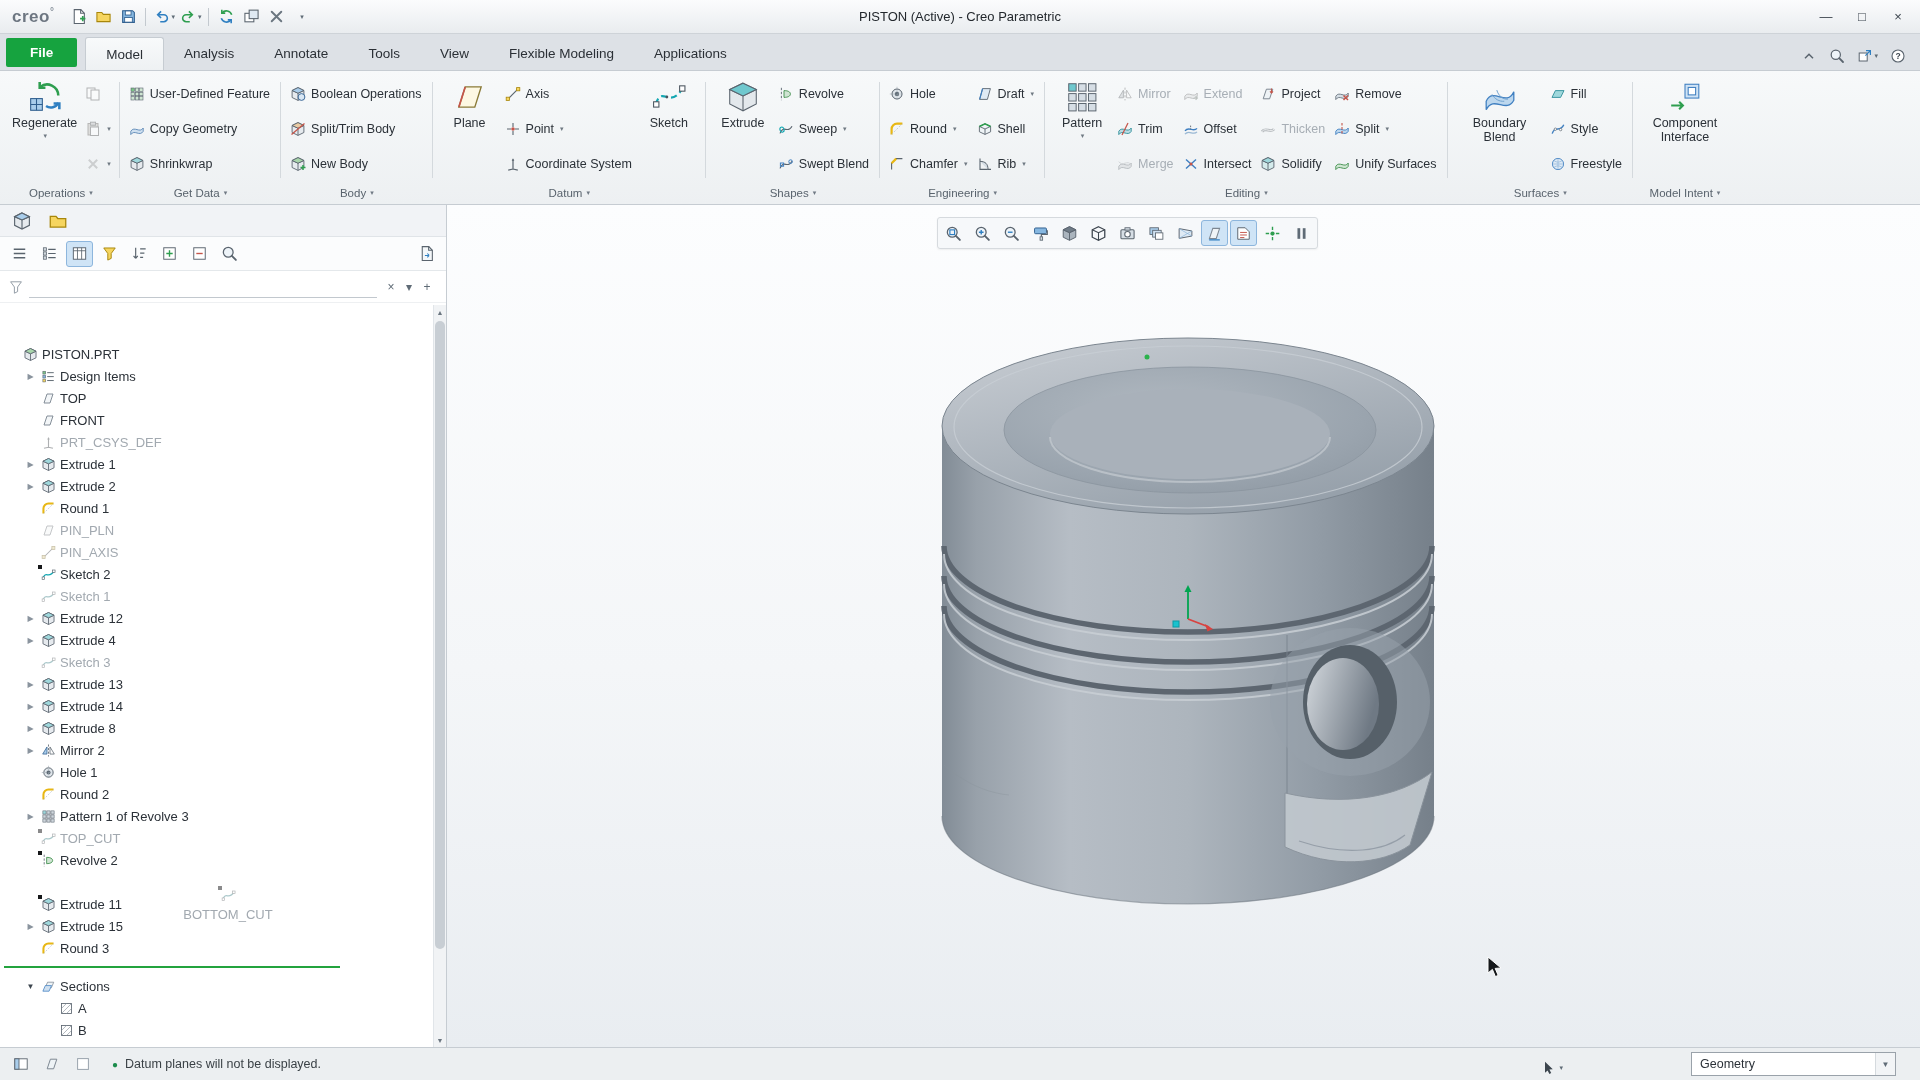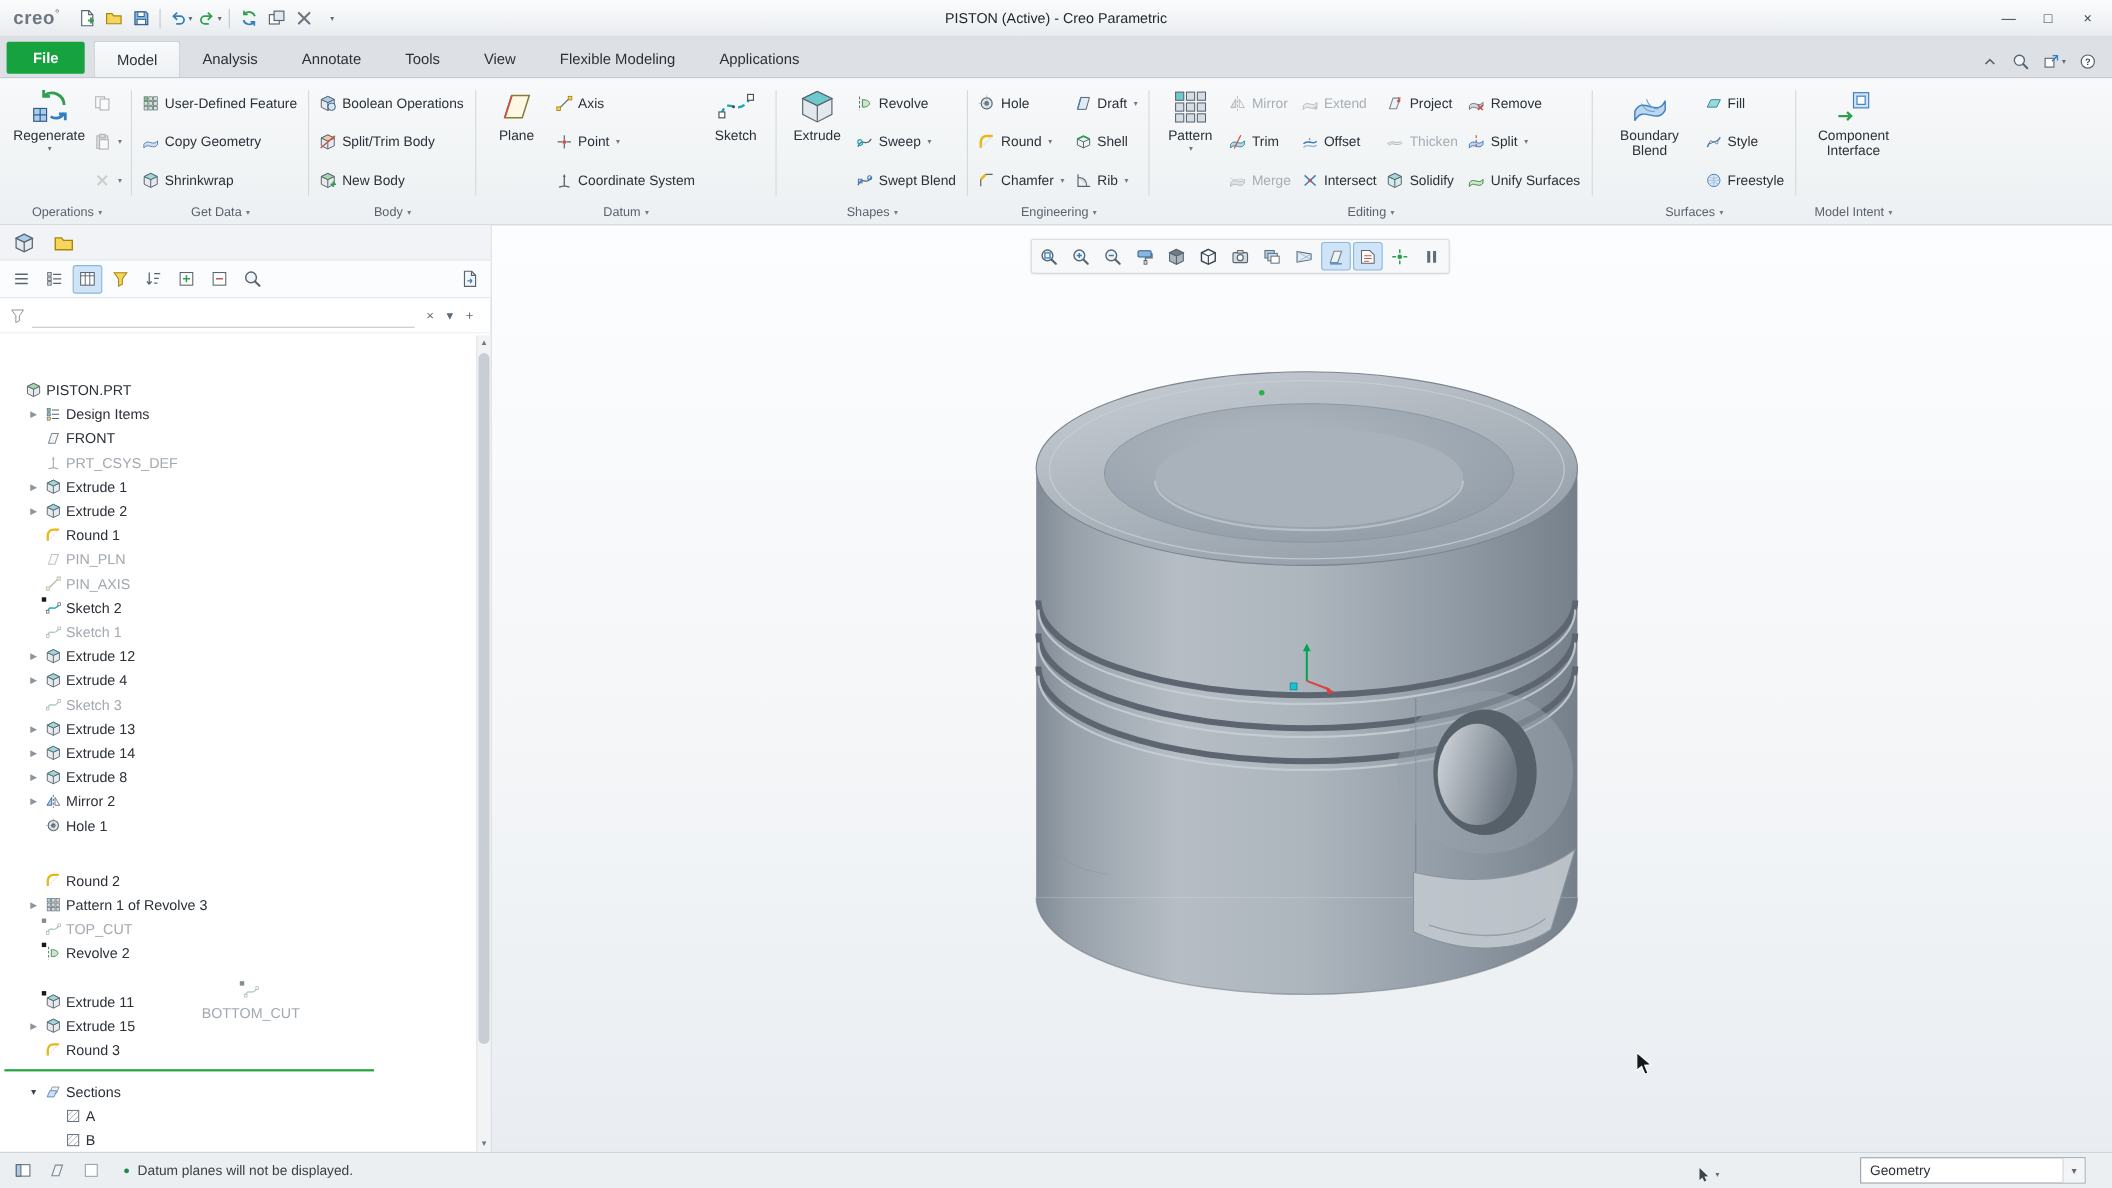--- a/index.html
+++ b/index.html
@@ -886,20 +886,29 @@
             </span>
             <span class="tlabel">Design Items</span>
           </div>
           <div class="tree-row" style="padding-left: 22px;">
             <span class="exp"></span>
             <span class="ticon">
               <svg viewBox="0 0 16 16">
                 <path d="M3.2 12.8 6.4 3.2h6.4l-3.2 9.6z" fill="#f3f6f8" stroke="#7d8792"></path>
               </svg>
             </span>
+            <span class="tlabel">TOP</span>
+          </div>
+          <div class="tree-row" style="padding-left: 22px;">
+            <span class="exp"></span>
+            <span class="ticon">
+              <svg viewBox="0 0 16 16">
+                <path d="M3.2 12.8 6.4 3.2h6.4l-3.2 9.6z" fill="#f3f6f8" stroke="#7d8792"></path>
+              </svg>
+            </span>
             <span class="tlabel">FRONT</span>
           </div>
           <div class="tree-row dim" style="padding-left: 22px;">
             <span class="exp"></span>
             <span class="ticon">
               <svg viewBox="0 0 16 16">
                 <path d="M8 13V3.5M8 13l4.8 1.2M8 13l-4.8 1.2" fill="none" stroke="#5a646e" stroke-width="1.2"></path>
                 <path d="M6.7 4.8 8 2.2l1.3 2.6z" fill="#5a646e"></path>
               </svg>
             </span>
@@ -1060,21 +1069,21 @@
             <span class="exp"></span>
             <span class="ticon">
               <svg viewBox="0 0 16 16">
                 <circle cx="8" cy="8" r="5" fill="#dfe5ea" stroke="#5a646e"></circle>
                 <circle cx="8" cy="8" r="2.2" fill="#5f6b76"></circle>
                 <path d="M8 .8v14.4M.8 8h14.4" stroke="#9aa4ad" stroke-width=".6" stroke-dasharray="2 1.6"></path>
               </svg>
             </span>
             <span class="tlabel">Hole 1</span>
           </div>
-          <div class="tree-row" style="padding-left: 22px; margin-top: 28px;">
+          <div class="tree-row" style="padding-left: 22px;">
             <span class="exp"></span>
             <span class="ticon">
               <svg viewBox="0 0 16 16">
                 <path d="M2.6 13.4V8a5.4 5.4 0 0 1 5.4-5.4h5.4" fill="none" stroke="#e8b714" stroke-width="2.2"></path>
                 <path d="M2.6 13.4 13.4 2.6" stroke="#b9c3cc" stroke-width=".8" stroke-dasharray="2 1.5"></path>
               </svg>
             </span>
             <span class="tlabel">Round 2</span>
           </div>
           <div class="tree-row" style="padding-left: 22px;">

